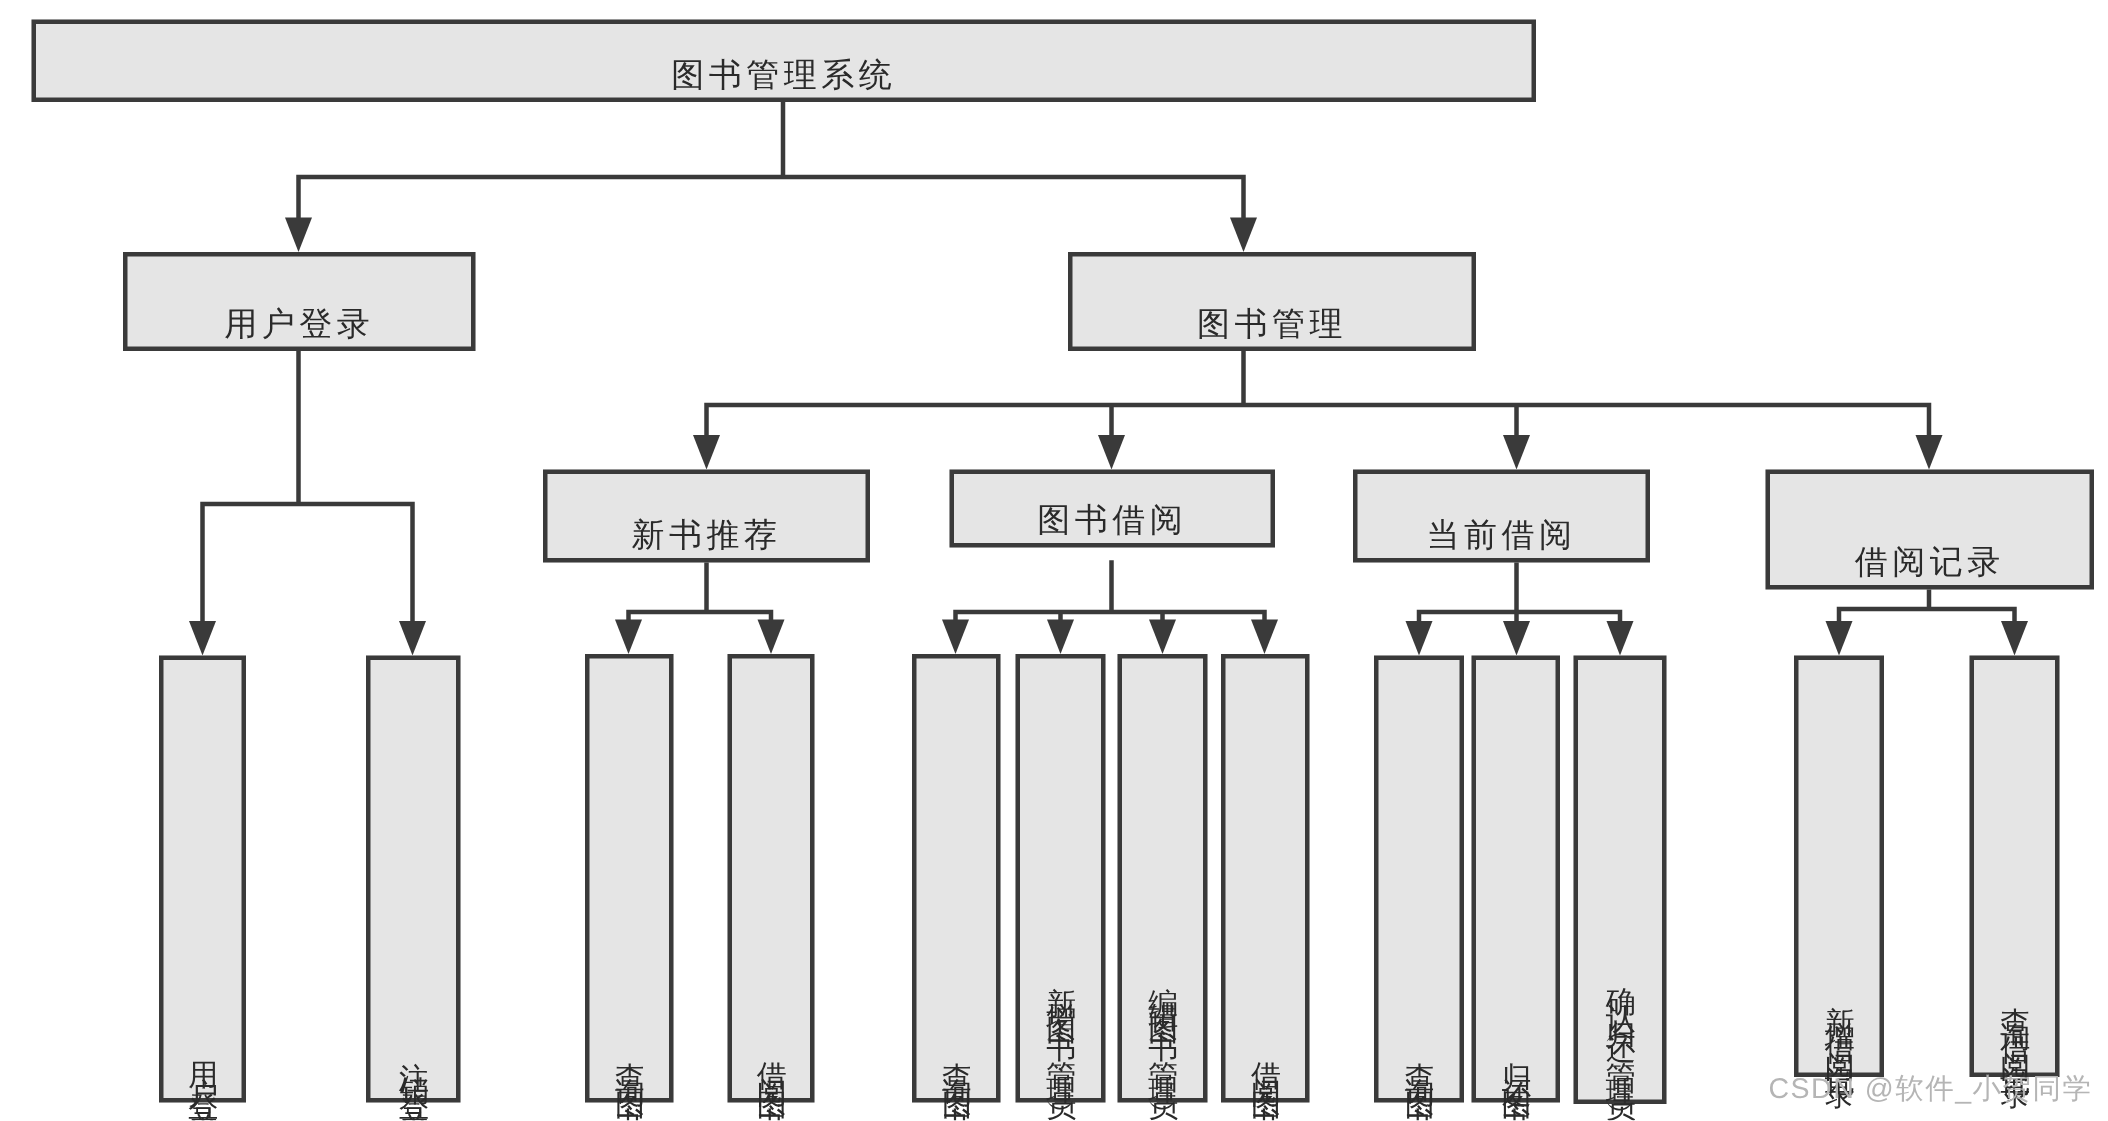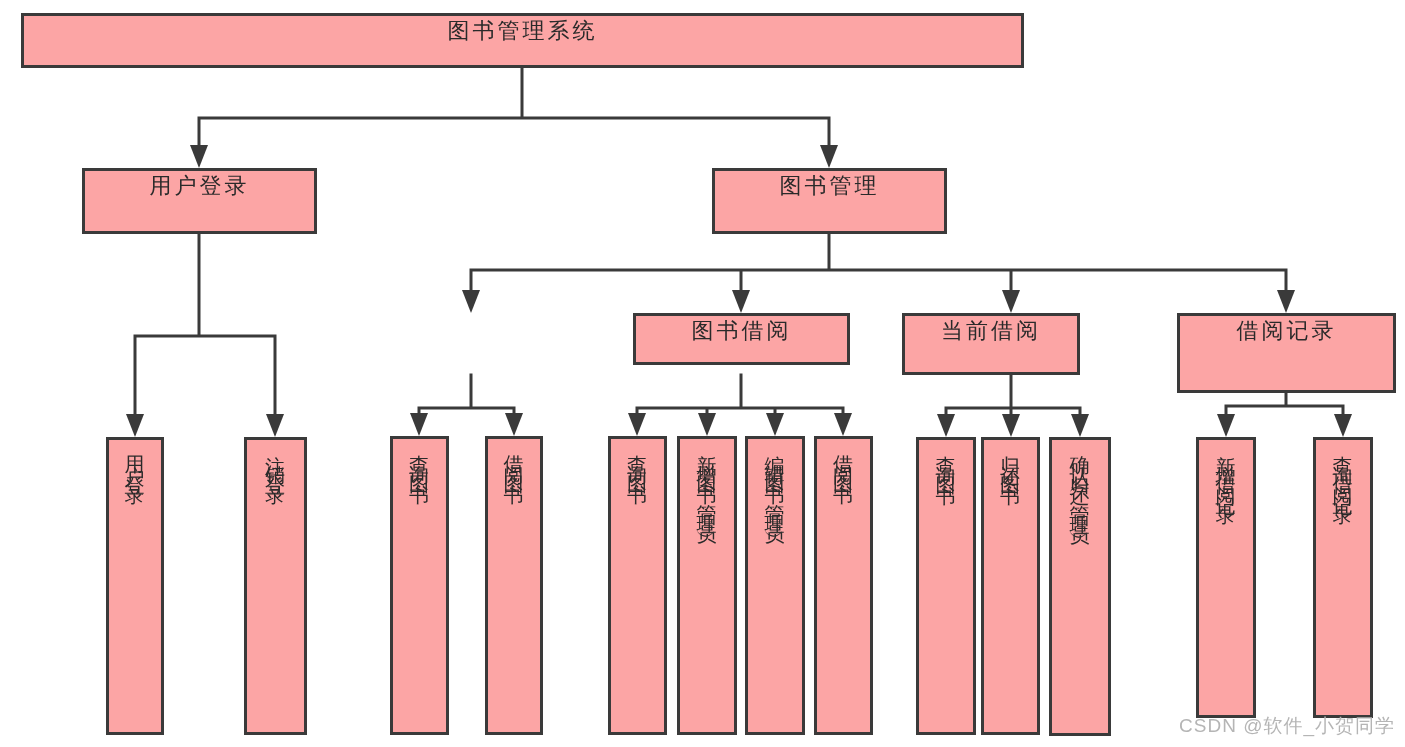--- a/index.html
+++ b/index.html
@@ -10,24 +10,24 @@
     overflow:hidden;
     font-family:"Liberation Sans","DejaVu Sans",sans-serif;
   }
   .wires{
     position:absolute;left:0;top:0;width:1405px;height:747px;
     z-index:1;
   }
   .node{
     position:absolute;
     box-sizing:border-box;
-    background:#fca5a5;
+    background:#e5e5e5;
     border:3px solid #3a3a3a;
     display:flex;
-    align-items:flex-start;
+    align-items:flex-end;
     justify-content:center;
     z-index:2;
     color:#2a2a2a;
   }
   .node .lbl{
     font-size:22px;
     letter-spacing:3px;
     white-space:nowrap;
   }
   .node.leaf .lbl{
@@ -86,28 +86,31 @@
     </g>
   </svg>
 
   <div class="node" style="left:21px;top:13px;width:1003px;height:55px">
     <span class="lbl">图书管理系统</span>
   </div>
 
   <div class="node" style="left:82px;top:168px;width:235px;height:66px">
     <span class="lbl">用户登录</span>
   </div>
-  <div class="node" style="left:712px;top:168px;width:235px;height:66px">
+  <div class="node" style="left:712px;top:168px;width:272px;height:66px">
     <span class="lbl">图书管理</span>
   </div>
 
+  <div class="node" style="left:362px;top:313px;width:218px;height:62px">
+    <span class="lbl">新书推荐</span>
+  </div>
   <div class="node" style="left:633px;top:313px;width:217px;height:52px">
     <span class="lbl">图书借阅</span>
   </div>
-  <div class="node" style="left:902px;top:313px;width:178px;height:62px">
+  <div class="node" style="left:902px;top:313px;width:198px;height:62px">
     <span class="lbl">当前借阅</span>
   </div>
   <div class="node" style="left:1177px;top:313px;width:219px;height:80px">
     <span class="lbl">借阅记录</span>
   </div>
 
   <div class="node leaf" style="left:106px;top:437px;width:58px;height:298px">
     <span class="lbl">用户登录</span>
   </div>
   <div class="node leaf" style="left:244px;top:437px;width:63px;height:298px">

